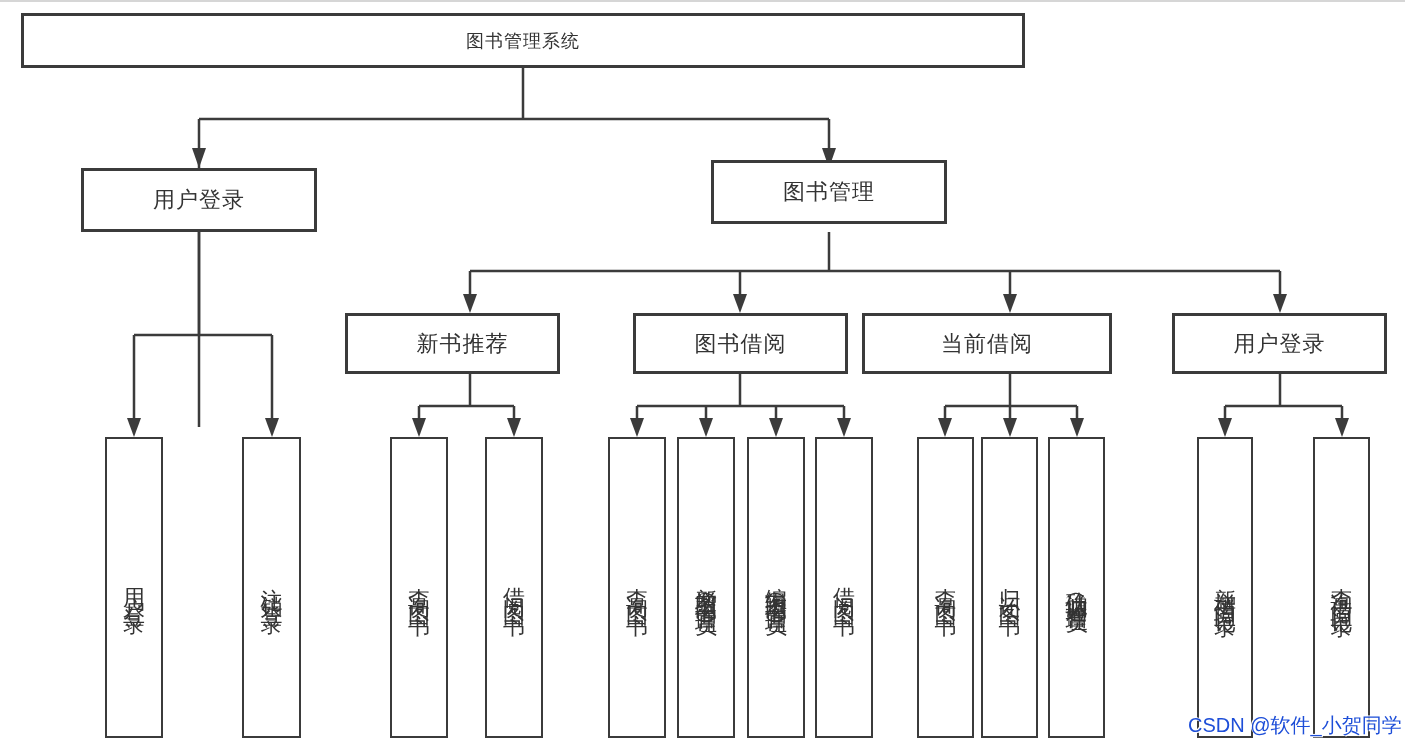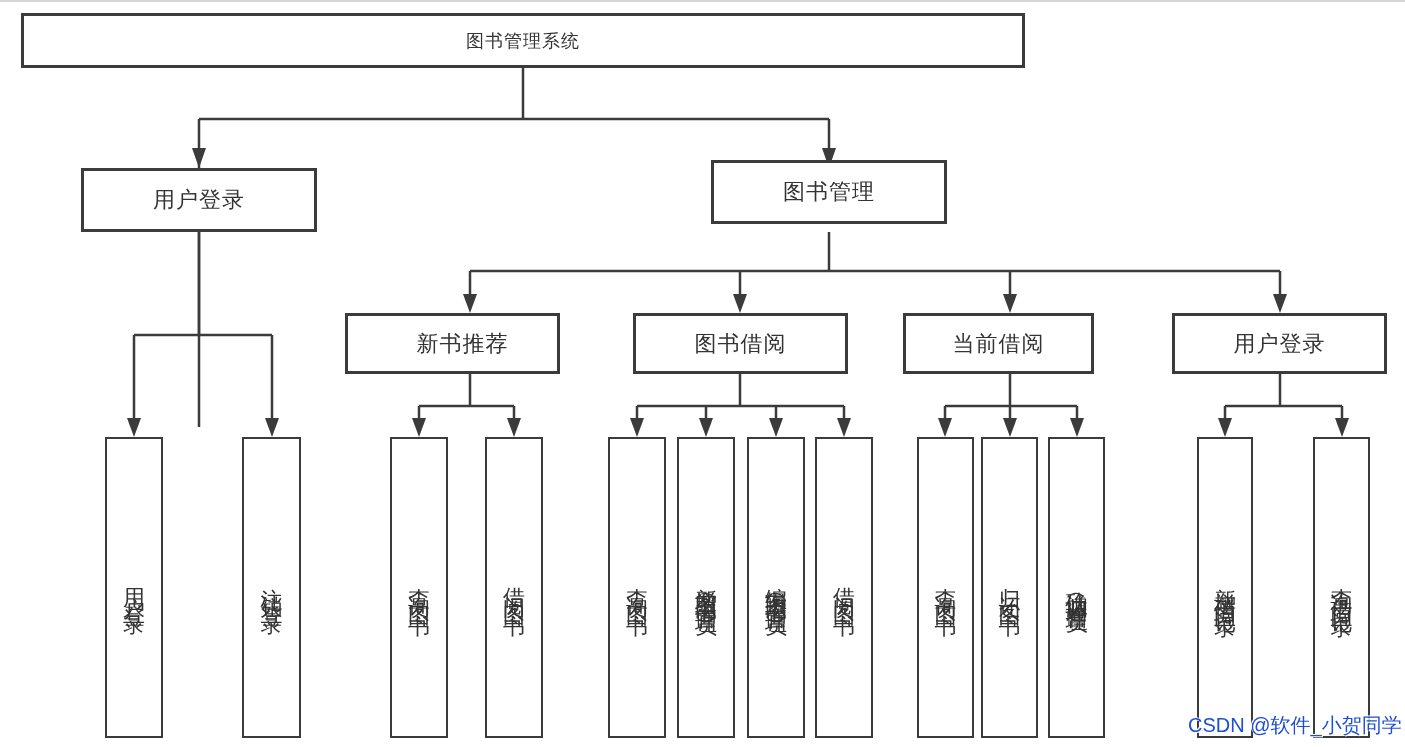--- a/index.html
+++ b/index.html
@@ -105,21 +105,21 @@
   <div class="node" style="left:711px; top:160px; width:236px; height:64px;">
     <span>图书管理</span>
   </div>
 
   <div class="node" style="left:345px; top:313px; width:215px; height:61px;padding-left:20px;">
     <span>新书推荐</span>
   </div>
   <div class="node" style="left:633px; top:313px; width:215px; height:61px;">
     <span>图书借阅</span>
   </div>
-  <div class="node" style="left:903px; top:313px; width:191px; height:61px;">
+  <div class="node" style="left:862px; top:313px; width:250px; height:61px;">
     <span>当前借阅</span>
   </div>
   <div class="node" style="left:1172px; top:313px; width:215px; height:61px;">
     <span>用户登录</span>
   </div>
 
   <div class="node leaf" style="left:105px; top:437px; width:58px; height:301px;">
     <span class="vtext">用户登录</span>
   </div>
   <div class="node leaf" style="left:242px; top:437px; width:59px; height:301px;">

